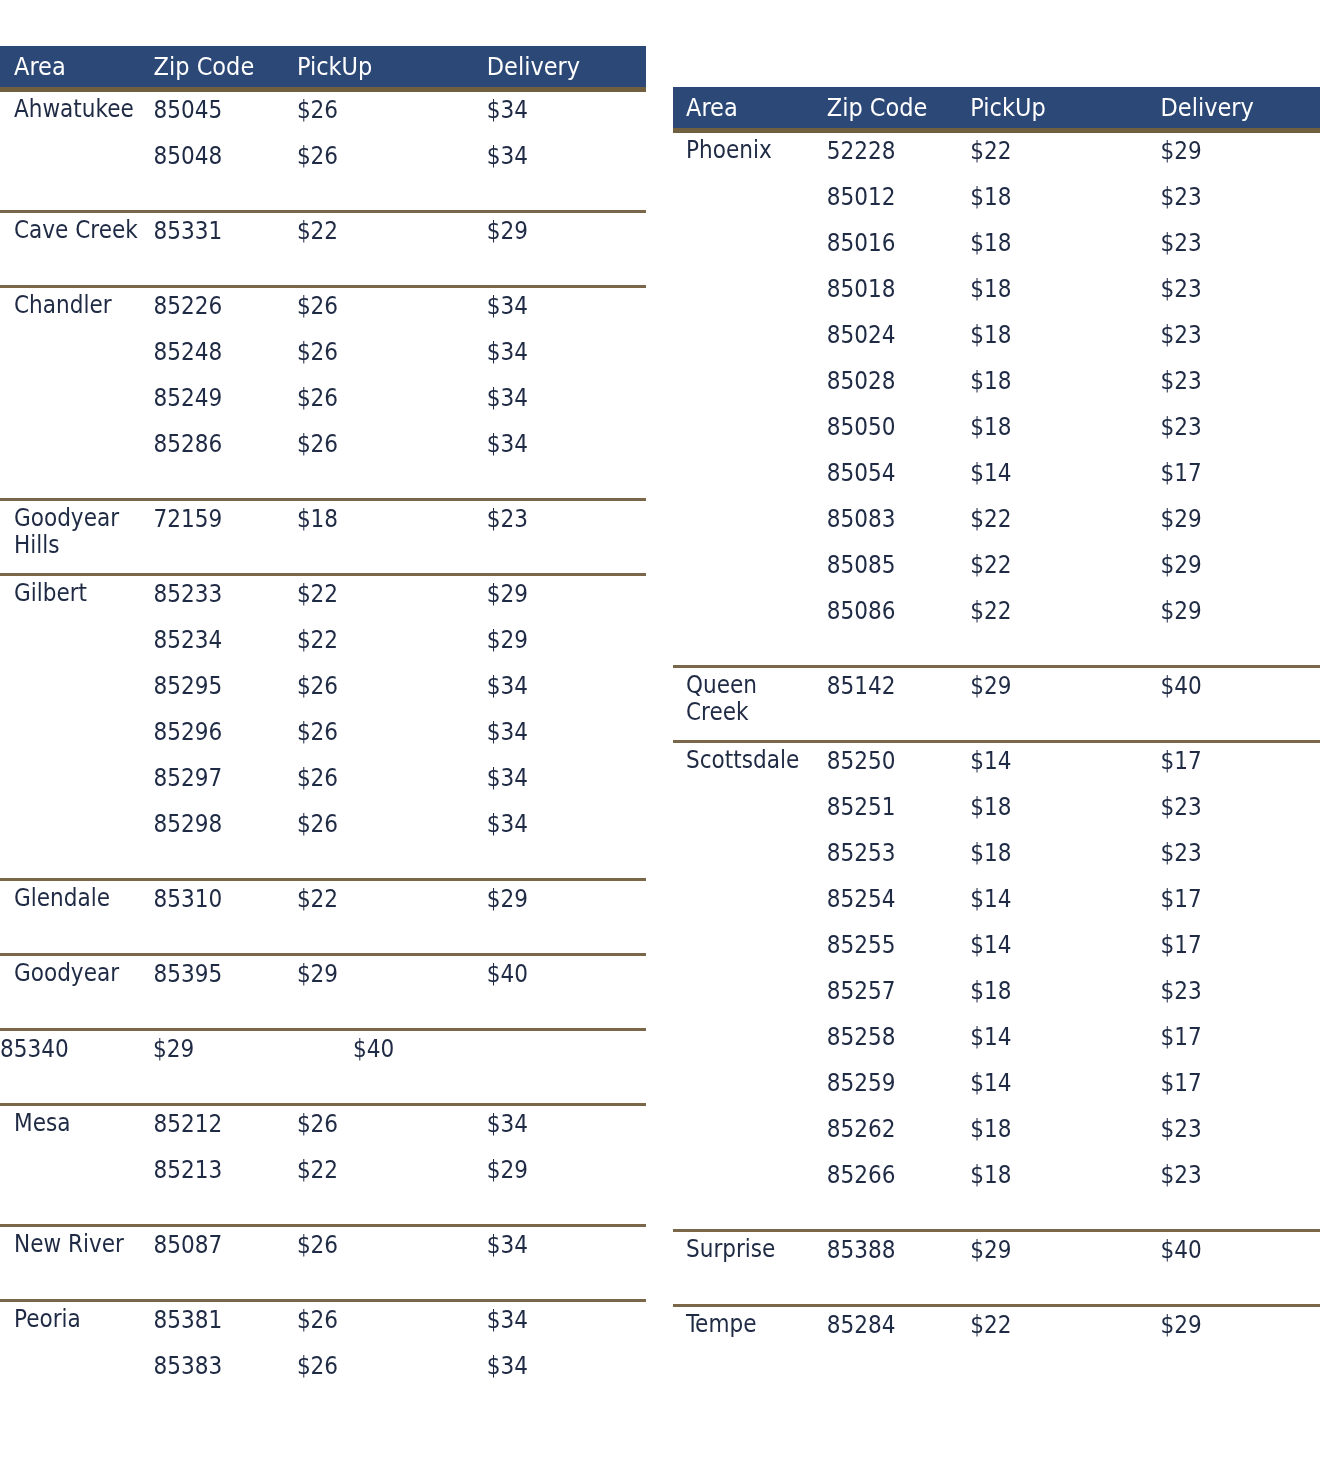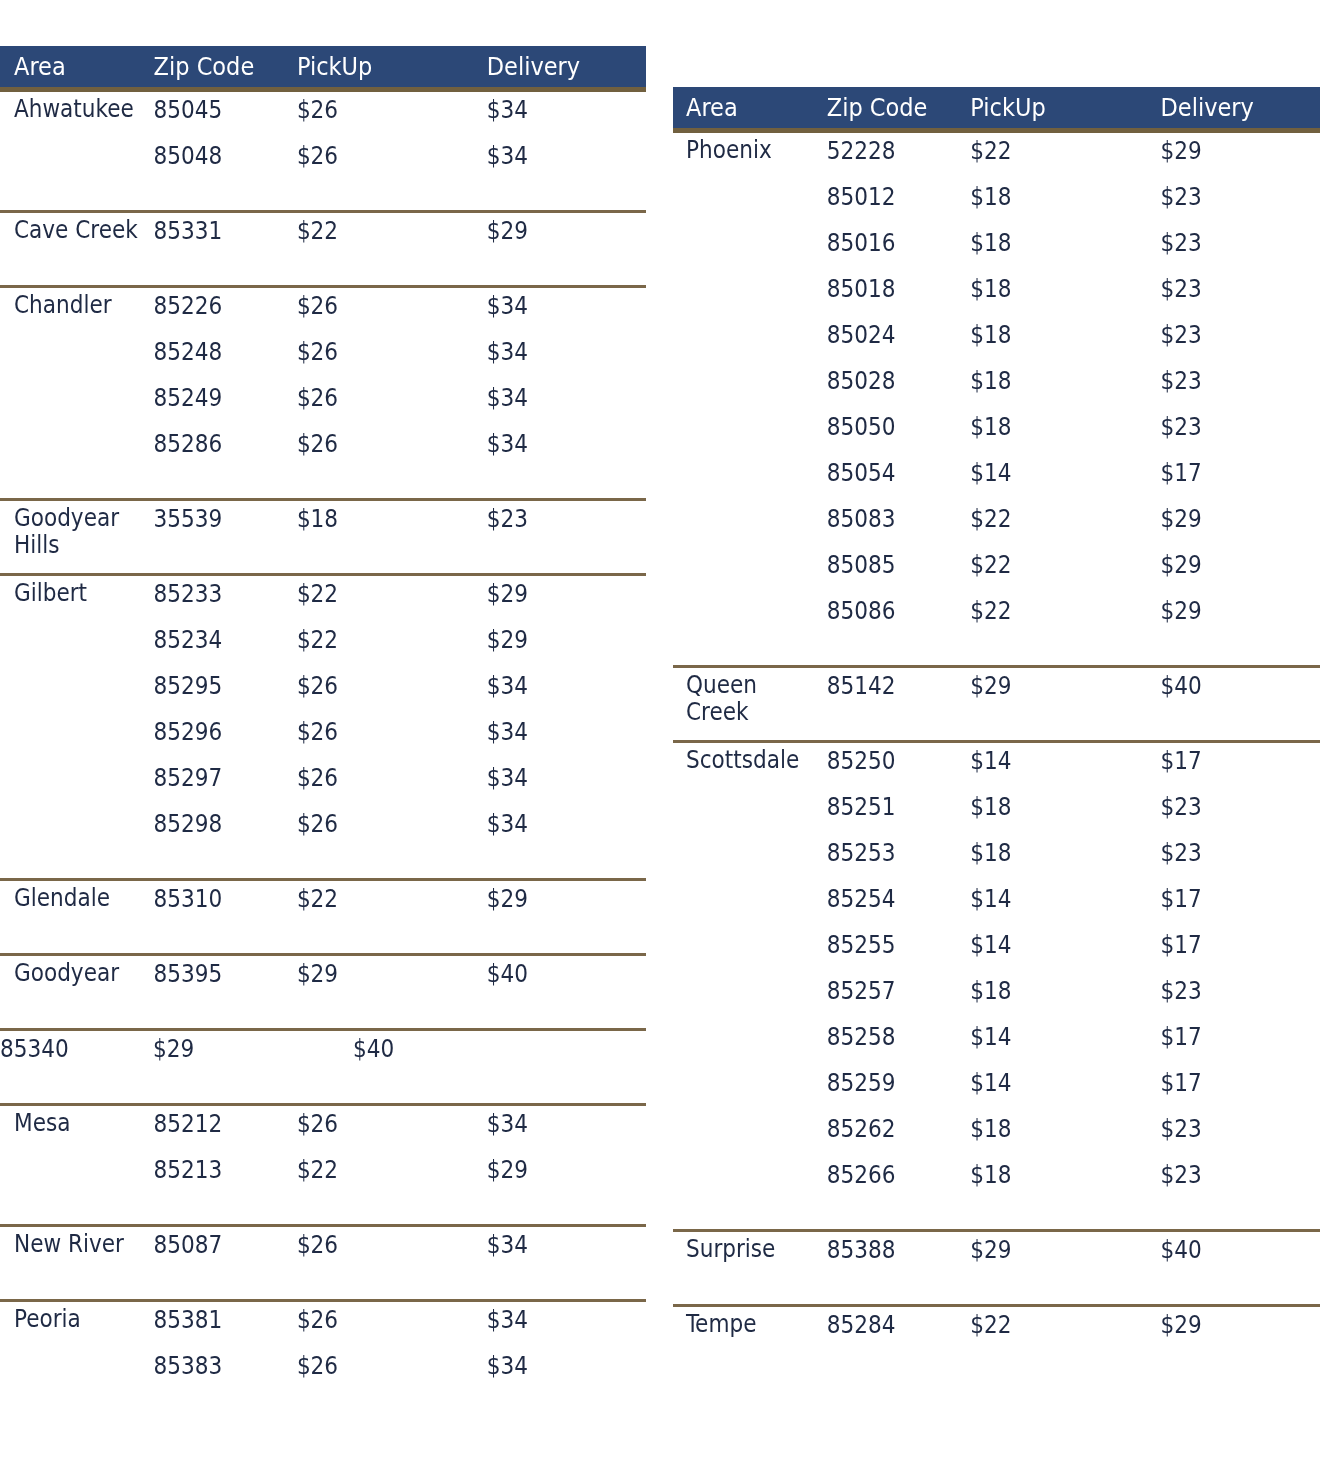--- a/index.html
+++ b/index.html
@@ -140,21 +140,21 @@
             <div class="cell c-zip value">85286</div>
             <div class="cell c-pickup value">$26</div>
             <div class="cell c-delivery value">$34</div>
           </div>
           <div class="group-pad"></div>
         </div>
         <div class="group">
           <div class="row">
             <div class="cell c-area area-label">Goodyear
 Hills</div>
-            <div class="cell c-zip value">35539</div>
+            <div class="cell c-zip value">72159</div>
             <div class="cell c-pickup value">$18</div>
             <div class="cell c-delivery value">$23</div>
           </div>
           <div class="group-pad"></div>
         </div>
         <div class="group">
           <div class="row">
             <div class="cell c-area area-label">Gilbert</div>
             <div class="cell c-zip value">85233</div>
             <div class="cell c-pickup value">$22</div>

